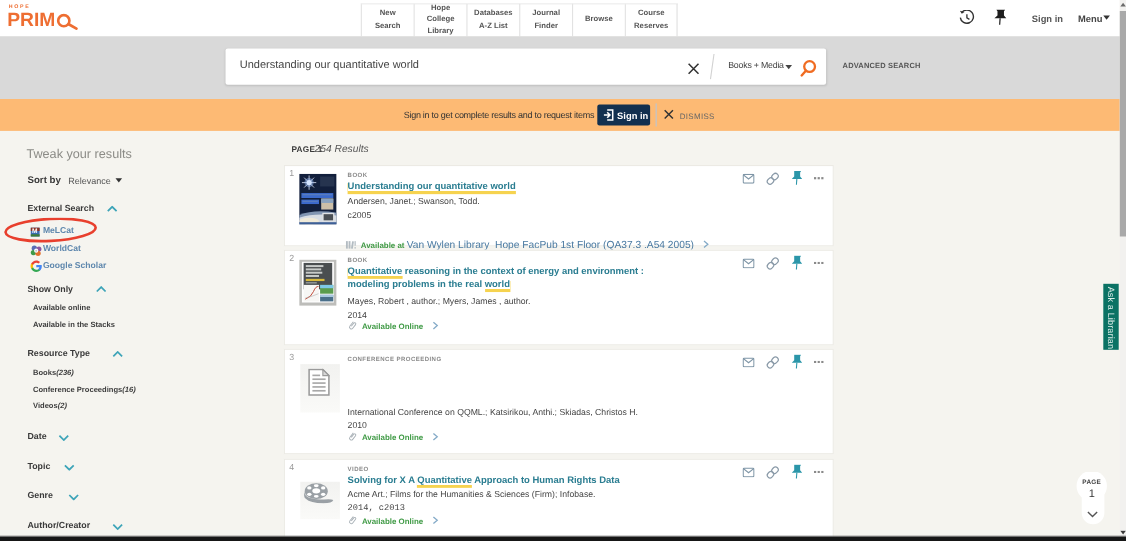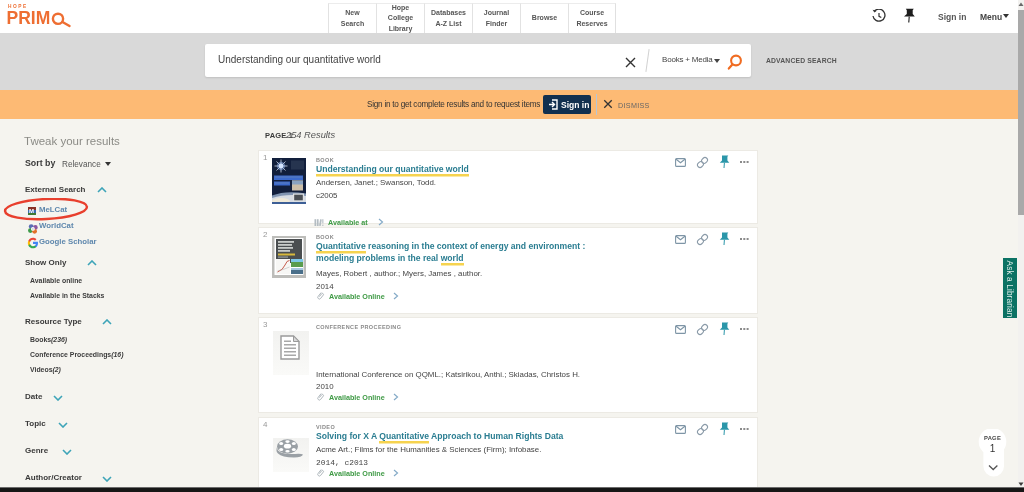--- a/index.html
+++ b/index.html
@@ -247,20 +247,21 @@
         <svg width="10" height="9" viewBox="0 0 10 9">
           <g fill="#b3bcc2">
             <rect x="0.5" y="1.2" width="1.7" height="6.8"></rect>
             <rect x="2.9" y="1.2" width="1.7" height="6.8"></rect>
             <rect x="5.6" y="1.4" width="1.7" height="6.6" transform="rotate(9 6.4 4.5)"></rect>
             <rect x="8.3" y="1.2" width="1.1" height="4.2"></rect>
             <rect x="8.3" y="6.6" width="1.1" height="1.4"></rect>
           </g>
         </svg>
         <span class="grn">Available at&nbsp;</span>
+        <span class="lnk">Van Wylen Library&nbsp;&nbsp;Hope FacPub 1st Floor (QA37.3 .A54 2005)</span>
         <svg class="avchev" width="6" height="8" viewBox="0 0 6 8">
           <path d="M1 1 L4.5 4 L1 7" fill="none" stroke="#85abc8" stroke-width="1.2"></path>
         </svg>
       </div>
     <div class="icons">
       <svg style="position:absolute;left:4px;top:3px;" width="11" height="9" viewBox="0 0 11 9">
           <rect x="0.6" y="0.6" width="9.8" height="7.8" rx="1" fill="none" stroke="#7e95a6" stroke-width="1.1"></rect>
           <path d="M0.8 1 L5.5 4.8 L10.2 1" fill="none" stroke="#7e95a6" stroke-width="1.1"></path>
         </svg>
       <svg style="position:absolute;left:25px;top:1px;" width="13" height="13" viewBox="0 0 13 13">

